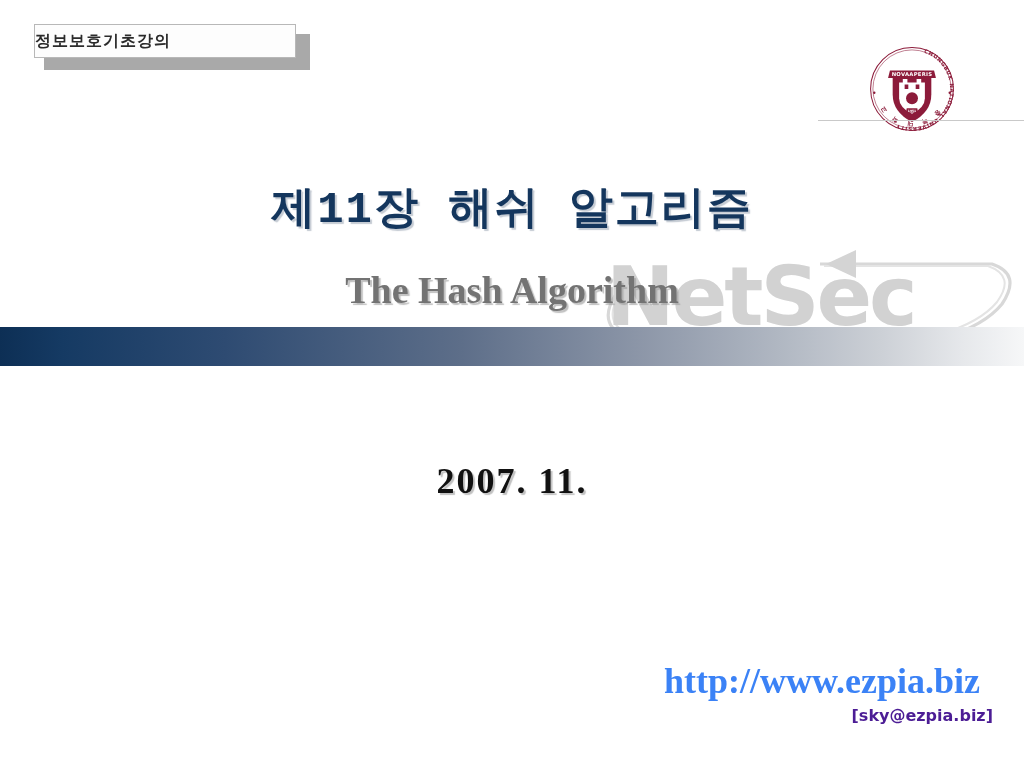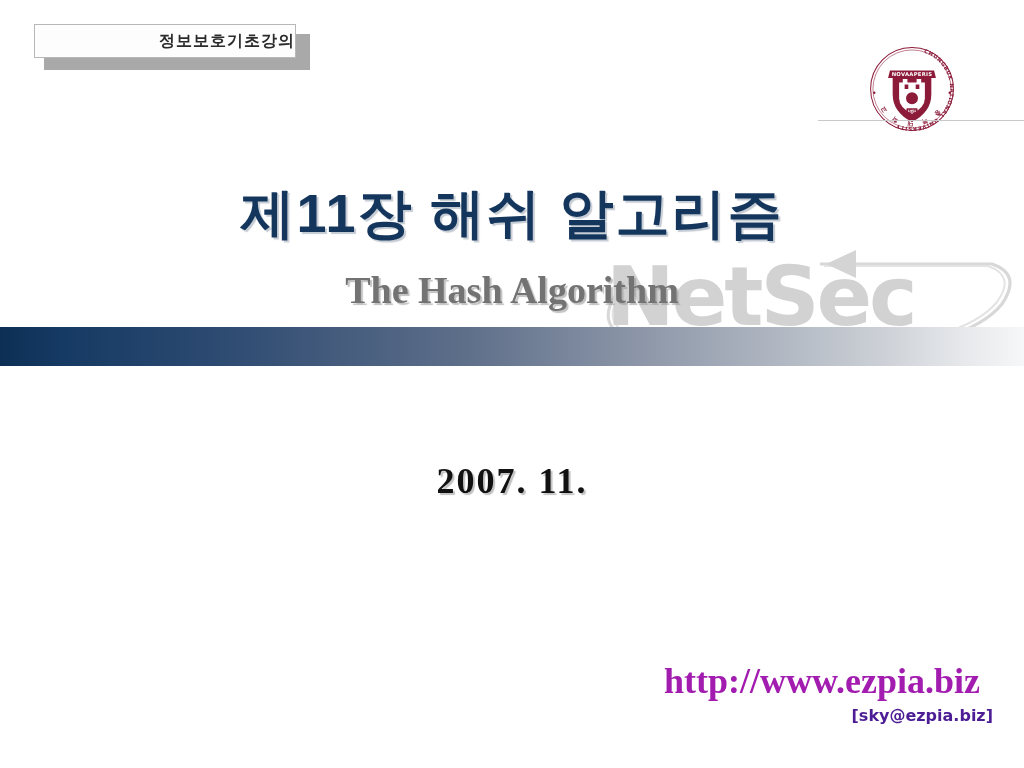--- a/index.html
+++ b/index.html
@@ -42,21 +42,21 @@
     position: absolute;
     left: 0;
     top: 0;
     width: 262px;
     height: 34px;
     background: #fdfdfd;
     border: 1px solid #b8b8b8;
     box-sizing: border-box;
     display: flex;
     align-items: center;
-    justify-content: flex-end;
+    justify-content: flex-start;
   }
   .badge-text {
     font-family: "DejaVu Sans", sans-serif;
     font-size: 16px;
     font-weight: bold;
     color: #2b2b2b;
     letter-spacing: 1px;
     white-space: nowrap;
   }
 
@@ -99,22 +99,22 @@
     white-space: nowrap;
   }
 
   
   .title-ko {
     position: absolute;
     left: 0;
     top: 178px;
     width: 1024px;
     text-align: center;
-    font-family: Liberation Sans, sans-serif;
-    font-size: 54px;
+    font-family: Liberation Mono, monospace;
+    font-size: 44px;
     font-weight: bold;
     color: #14365d;
     letter-spacing: 2px;
     text-shadow: 2px 2px 1px rgba(150,160,175,0.55);
     white-space: nowrap;
   }
   .title-en {
     position: absolute;
     left: 0;
     top: 268px;
@@ -164,21 +164,21 @@
   }
 
   
   .url {
     position: absolute;
     right: 44px;
     top: 660px;
     font-family: "Liberation Serif", serif;
     font-size: 36px;
     font-weight: bold;
-    color: #a21caf;
+    color: #3b82f6;
     letter-spacing: 0px;
     white-space: nowrap;
   }
   .email {
     position: absolute;
     right: 31px;
     top: 706px;
     font-family: "DejaVu Sans", sans-serif;
     font-size: 16px;
     font-weight: bold;

